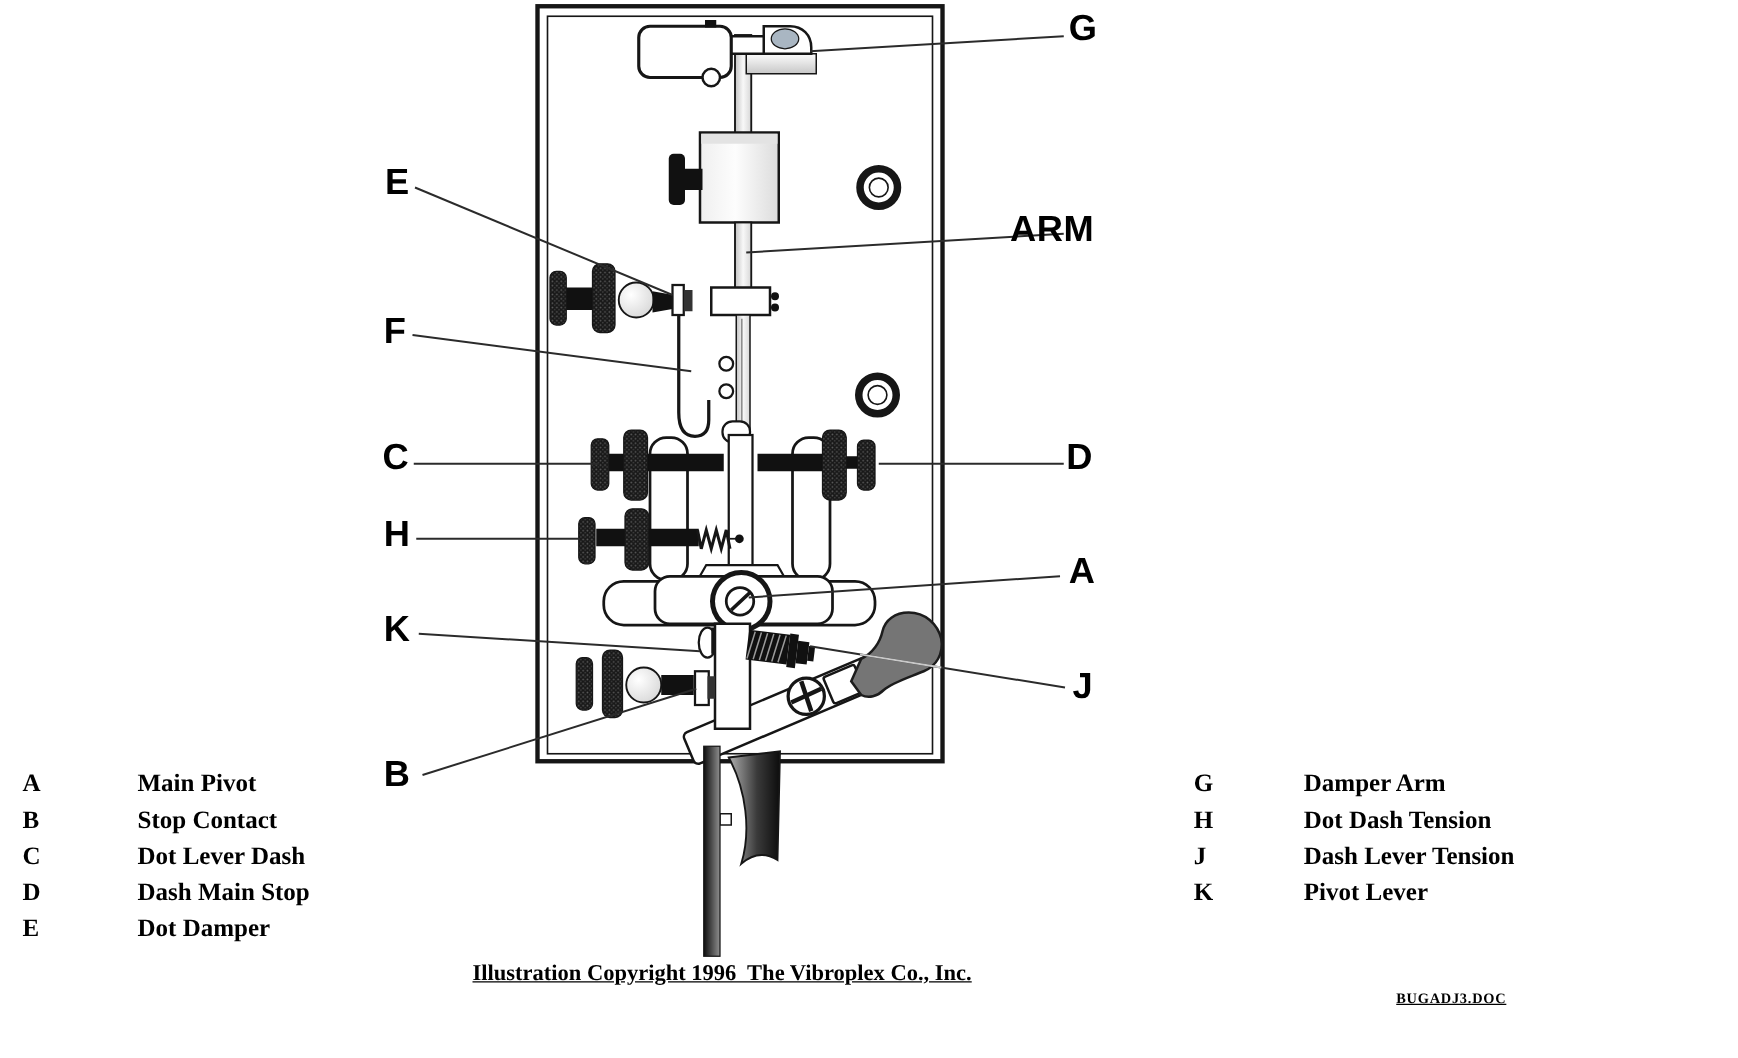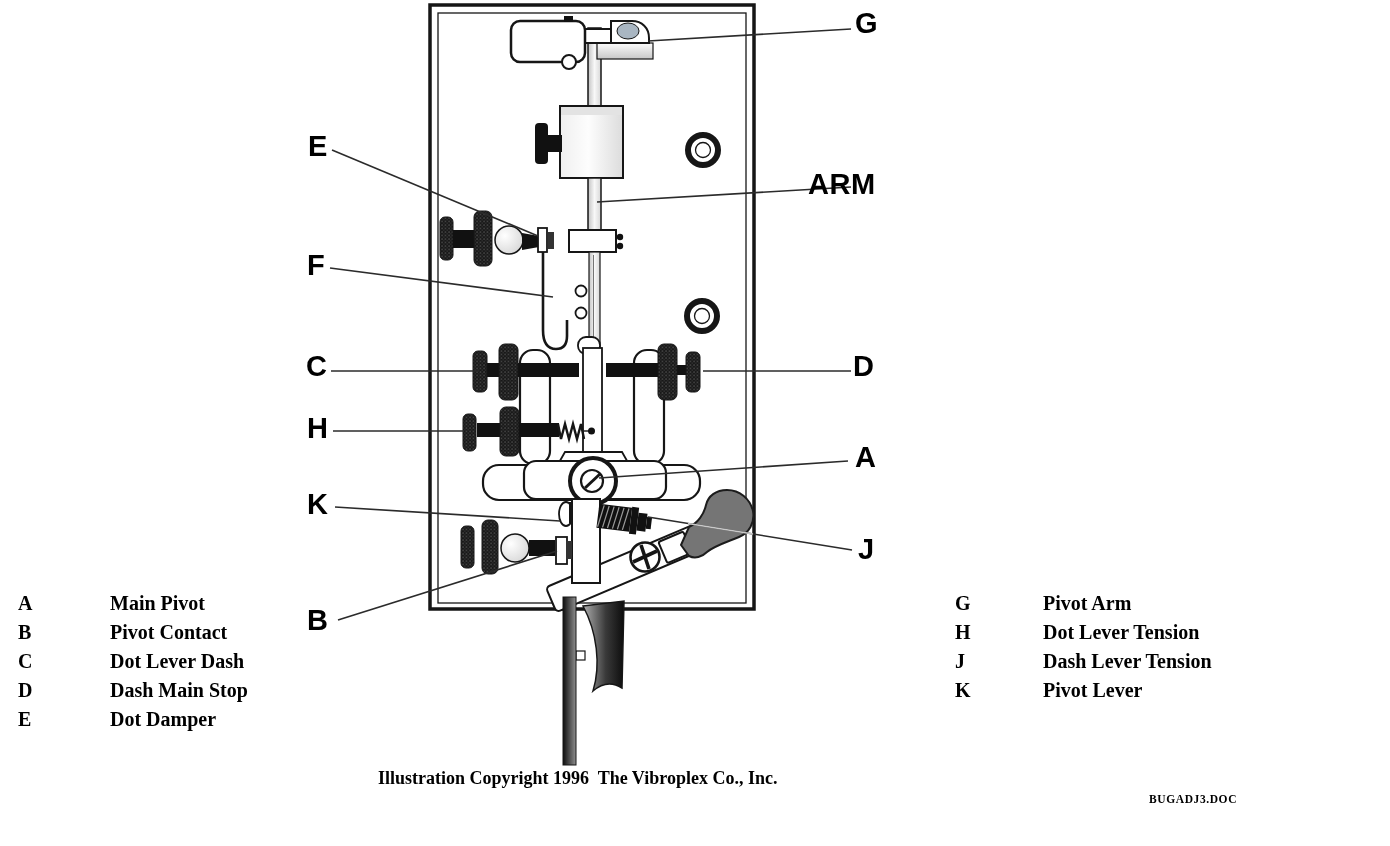--- a/index.html
+++ b/index.html
@@ -2,29 +2,29 @@
 <html><head>
 <meta charset="utf-8">
 <style>
   html,body{margin:0;padding:0;background:#ffffff;}
   body{width:1390px;height:846px;overflow:hidden;position:relative;
        font-family:"Liberation Sans",sans-serif;}
   .stage{position:absolute;left:0;top:0;width:1390px;height:846px;}
   svg{position:absolute;left:0;top:0;}
   .callout{position:absolute;font:bold 29px "Liberation Sans",sans-serif;
            color:#000;line-height:1;letter-spacing:0.5px;}
-  .legend{position:absolute;font:bold 20px "Liberation Serif",serif;color:#000;}
+  .legend{position:absolute;font:bold 20px "Liberation Serif",serif;color:#000;margin-top:24px;}
   .legend-row{height:29px;line-height:29px;white-space:nowrap;}
   .lg-key{display:inline-block;}
   .legend-left .lg-key{width:92px;}
   .legend-right .lg-key{width:88px;}
   .copyright{position:absolute;left:378px;top:768px;
-             font:bold 18px "Liberation Serif",serif;color:#000;white-space:pre;}
-  .docname{position:absolute;left:1149px;top:793px;
-           font:bold 11.5px "Liberation Serif",serif;color:#000;letter-spacing:0.6px;}
+             font:bold 18px "Liberation Serif",serif;color:#000;white-space:pre;text-decoration:underline;}
+  .docname{position:absolute;left:1117px;top:793px;
+           font:bold 11.5px "Liberation Serif",serif;color:#000;letter-spacing:0.6px;text-decoration:underline;}
 </style>
 </head>
 <body>
 
 <div class="stage">
 
   <svg width="1390" height="846" viewBox="0 0 1390 846">
     <defs>
       <pattern id="knurl" width="3.5" height="3.5" patternUnits="userSpaceOnUse">
         <rect width="3.5" height="3.5" fill="#181818"></rect>
@@ -235,39 +235,39 @@
   <div class="callout" style="left:808px;top:170px">ARM</div>
   <div class="callout" style="left:853px;top:352px">D</div>
   <div class="callout" style="left:855px;top:443px">A</div>
   <div class="callout" style="left:858px;top:535px">J</div>
 
   <div class="legend legend-left" style="left:18px;top:589px">
     <div class="legend-row">
       <span class="lg-key">A</span><span class="lg-name">Main Pivot</span>
     </div>
     <div class="legend-row">
-      <span class="lg-key">B</span><span class="lg-name">Pivot Contact</span>
+      <span class="lg-key">B</span><span class="lg-name">Stop Contact</span>
     </div>
     <div class="legend-row">
       <span class="lg-key">C</span><span class="lg-name">Dot Lever Dash</span>
     </div>
     <div class="legend-row">
       <span class="lg-key">D</span><span class="lg-name">Dash Main Stop</span>
     </div>
     <div class="legend-row">
       <span class="lg-key">E</span><span class="lg-name">Dot Damper</span>
     </div>
   </div>
 
   <div class="legend legend-right" style="left:955px;top:589px">
     <div class="legend-row">
-      <span class="lg-key">G</span><span class="lg-name">Pivot Arm</span>
-    </div>
-    <div class="legend-row">
-      <span class="lg-key">H</span><span class="lg-name">Dot Lever Tension</span>
+      <span class="lg-key">G</span><span class="lg-name">Damper Arm</span>
+    </div>
+    <div class="legend-row">
+      <span class="lg-key">H</span><span class="lg-name">Dot Dash Tension</span>
     </div>
     <div class="legend-row">
       <span class="lg-key">J</span><span class="lg-name">Dash Lever Tension</span>
     </div>
     <div class="legend-row">
       <span class="lg-key">K</span><span class="lg-name">Pivot Lever</span>
     </div>
   </div>
 
   <div class="copyright">Illustration Copyright 1996  The Vibroplex Co., Inc.</div>

